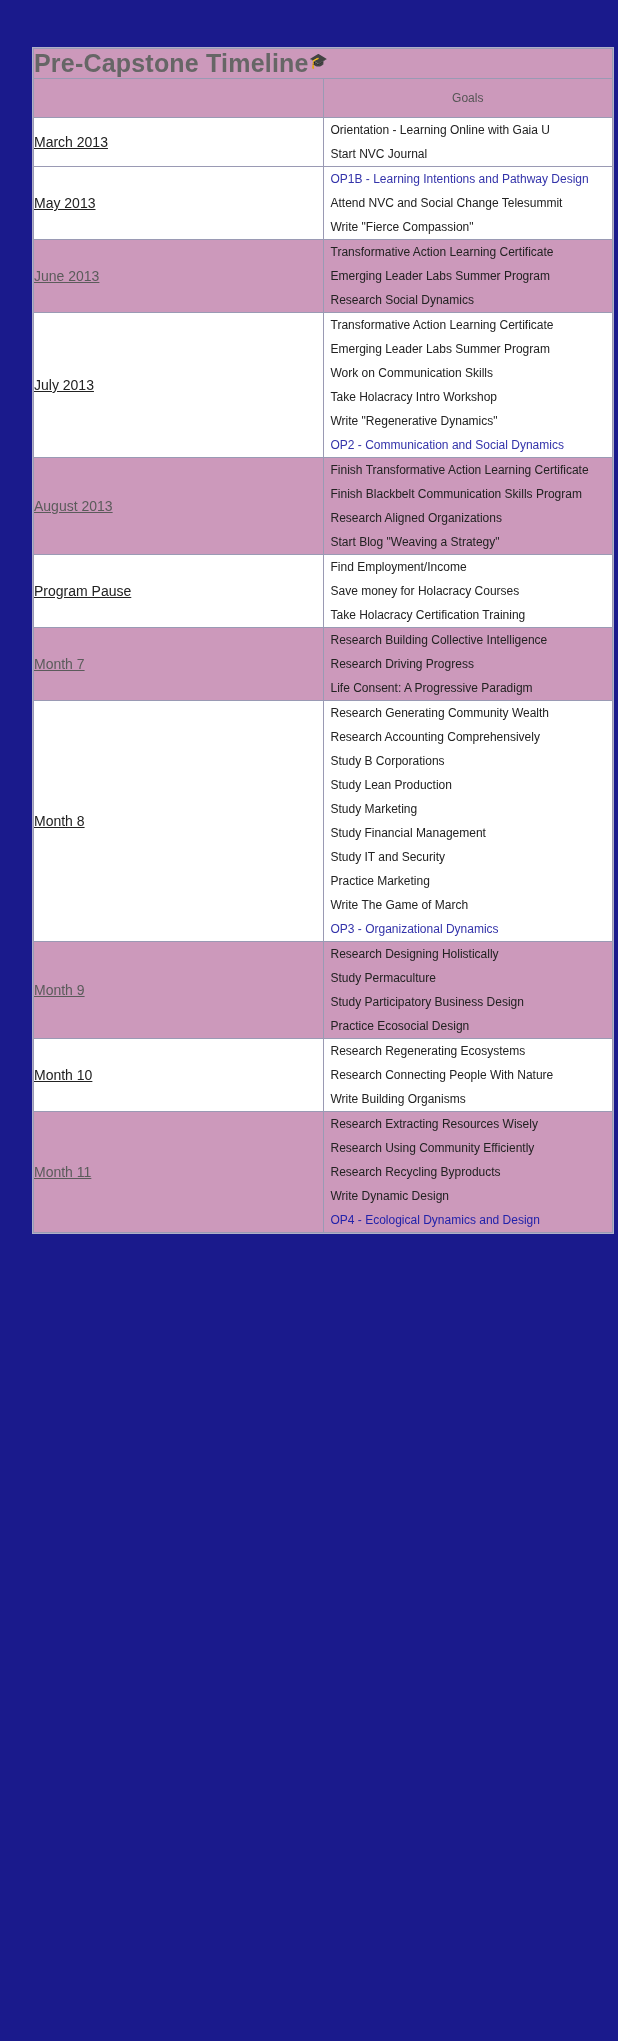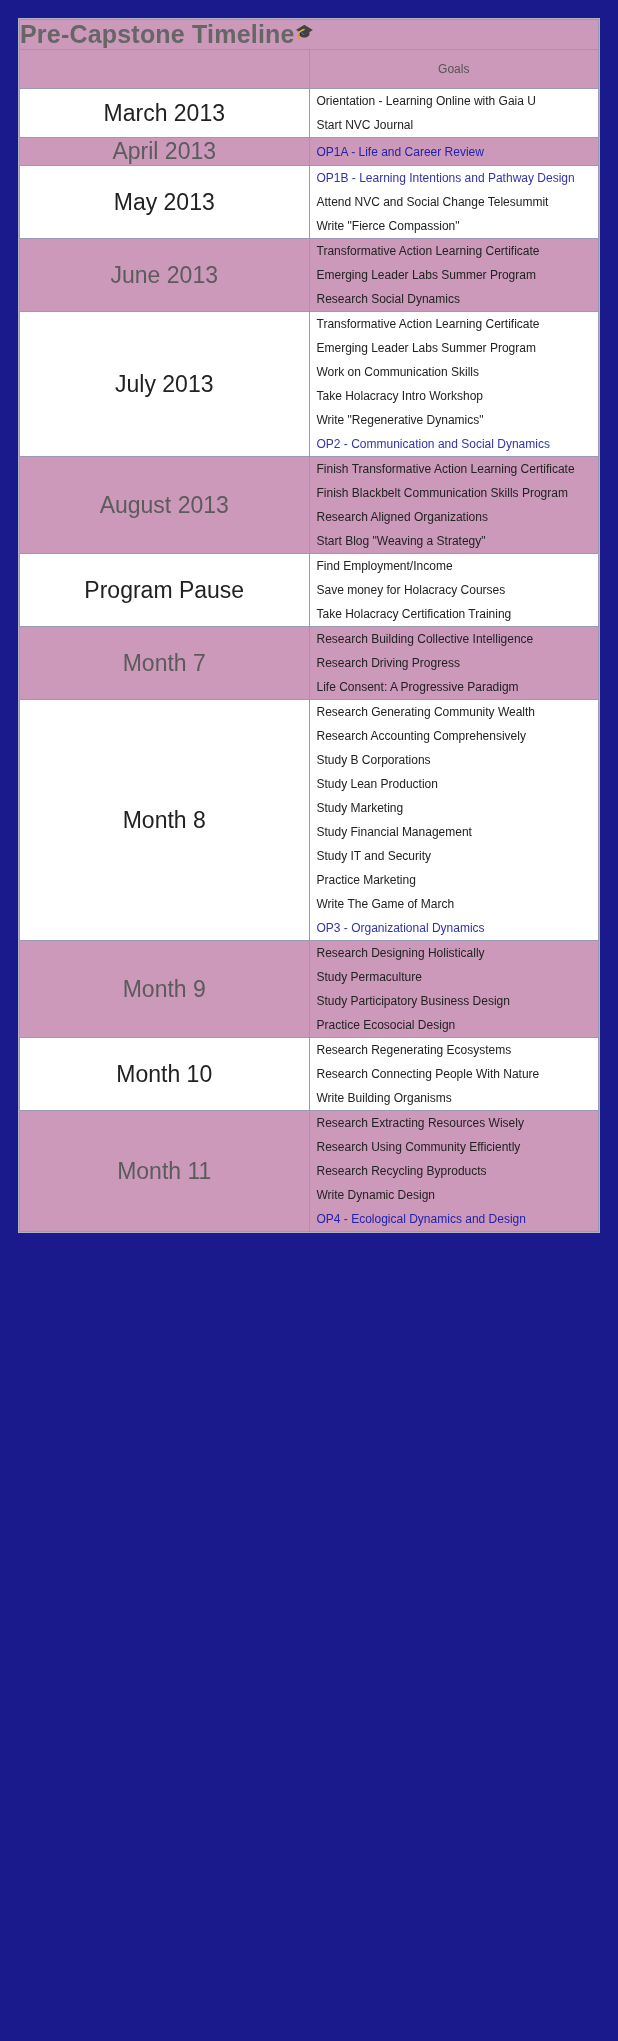--- a/index.html
+++ b/index.html
@@ -12,21 +12,22 @@
     background: #1a1a8c;
     font-family: "Liberation Sans", sans-serif;
     overflow: hidden;
   }
   .page {
     position: relative;
     width: 618px;
     height: 1854px;
     background: #1a1a8c;
     box-sizing: border-box;
-    padding: 18px 18px;
+    padding: 18px 32px;
+    margin-top: 29px;
   }
   .table-wrap {
     background: #ffffff;
     border: 1px solid #b0b0c8;
     box-sizing: border-box;
     width: 582px;
   }
   table.timeline {
     border-collapse: collapse;
     width: 100%;
@@ -61,24 +62,25 @@
   }
   .head-goals {
     background: #cc99bb;
     text-align: center;
     color: #555555;
     font-size: 12px;
     height: 38px;
   }
   .month-cell {
     width: 180px;
-    text-align: center;
+    text-align: left;
     padding: 6px 0 6px 14px;
-    font-size: 23px;
+    font-size: 14px;
     color: #222222;
+    text-decoration: underline;
   }
   .goals-cell {
     padding: 8px 0 8px 12px;
   }
   .row-light .month-cell,
   .row-light .goals-cell {
     background: #ffffff;
   }
   .row-dark .month-cell,
   .row-dark .goals-cell {
@@ -120,26 +122,20 @@
           <td class="head-blank"></td>
           <td class="head-goals">Goals</td>
         </tr>
       <tr class="row-light">
             <td class="month-cell">March 2013</td>
             <td class="goals-cell">
               <div class="goal-line">Orientation - Learning Online with Gaia U</div>
               <div class="goal-line">Start NVC Journal</div>
             </td>
           </tr>
-          <tr class="row-dark">
-            <td class="month-cell">April 2013</td>
-            <td class="goals-cell">
-              <div class="goal-line link">OP1A - Life and Career Review</div>
-            </td>
-          </tr>
           <tr class="row-light">
             <td class="month-cell">May 2013</td>
             <td class="goals-cell">
               <div class="goal-line link">OP1B - Learning Intentions and Pathway Design</div>
               <div class="goal-line">Attend NVC and Social Change Telesummit</div>
               <div class="goal-line">Write "Fierce Compassion"</div>
             </td>
           </tr>
           <tr class="row-dark">
             <td class="month-cell">June 2013</td>

